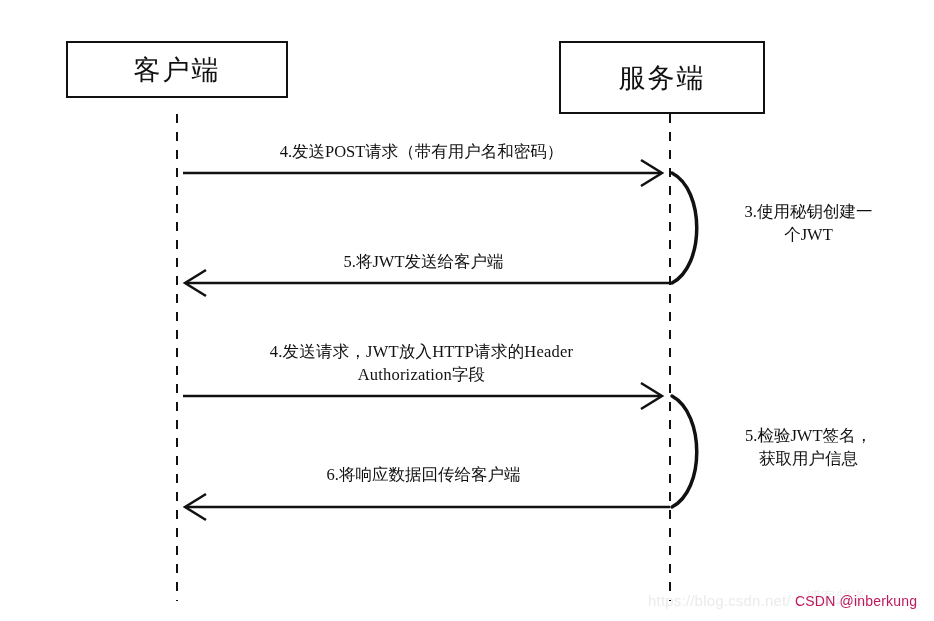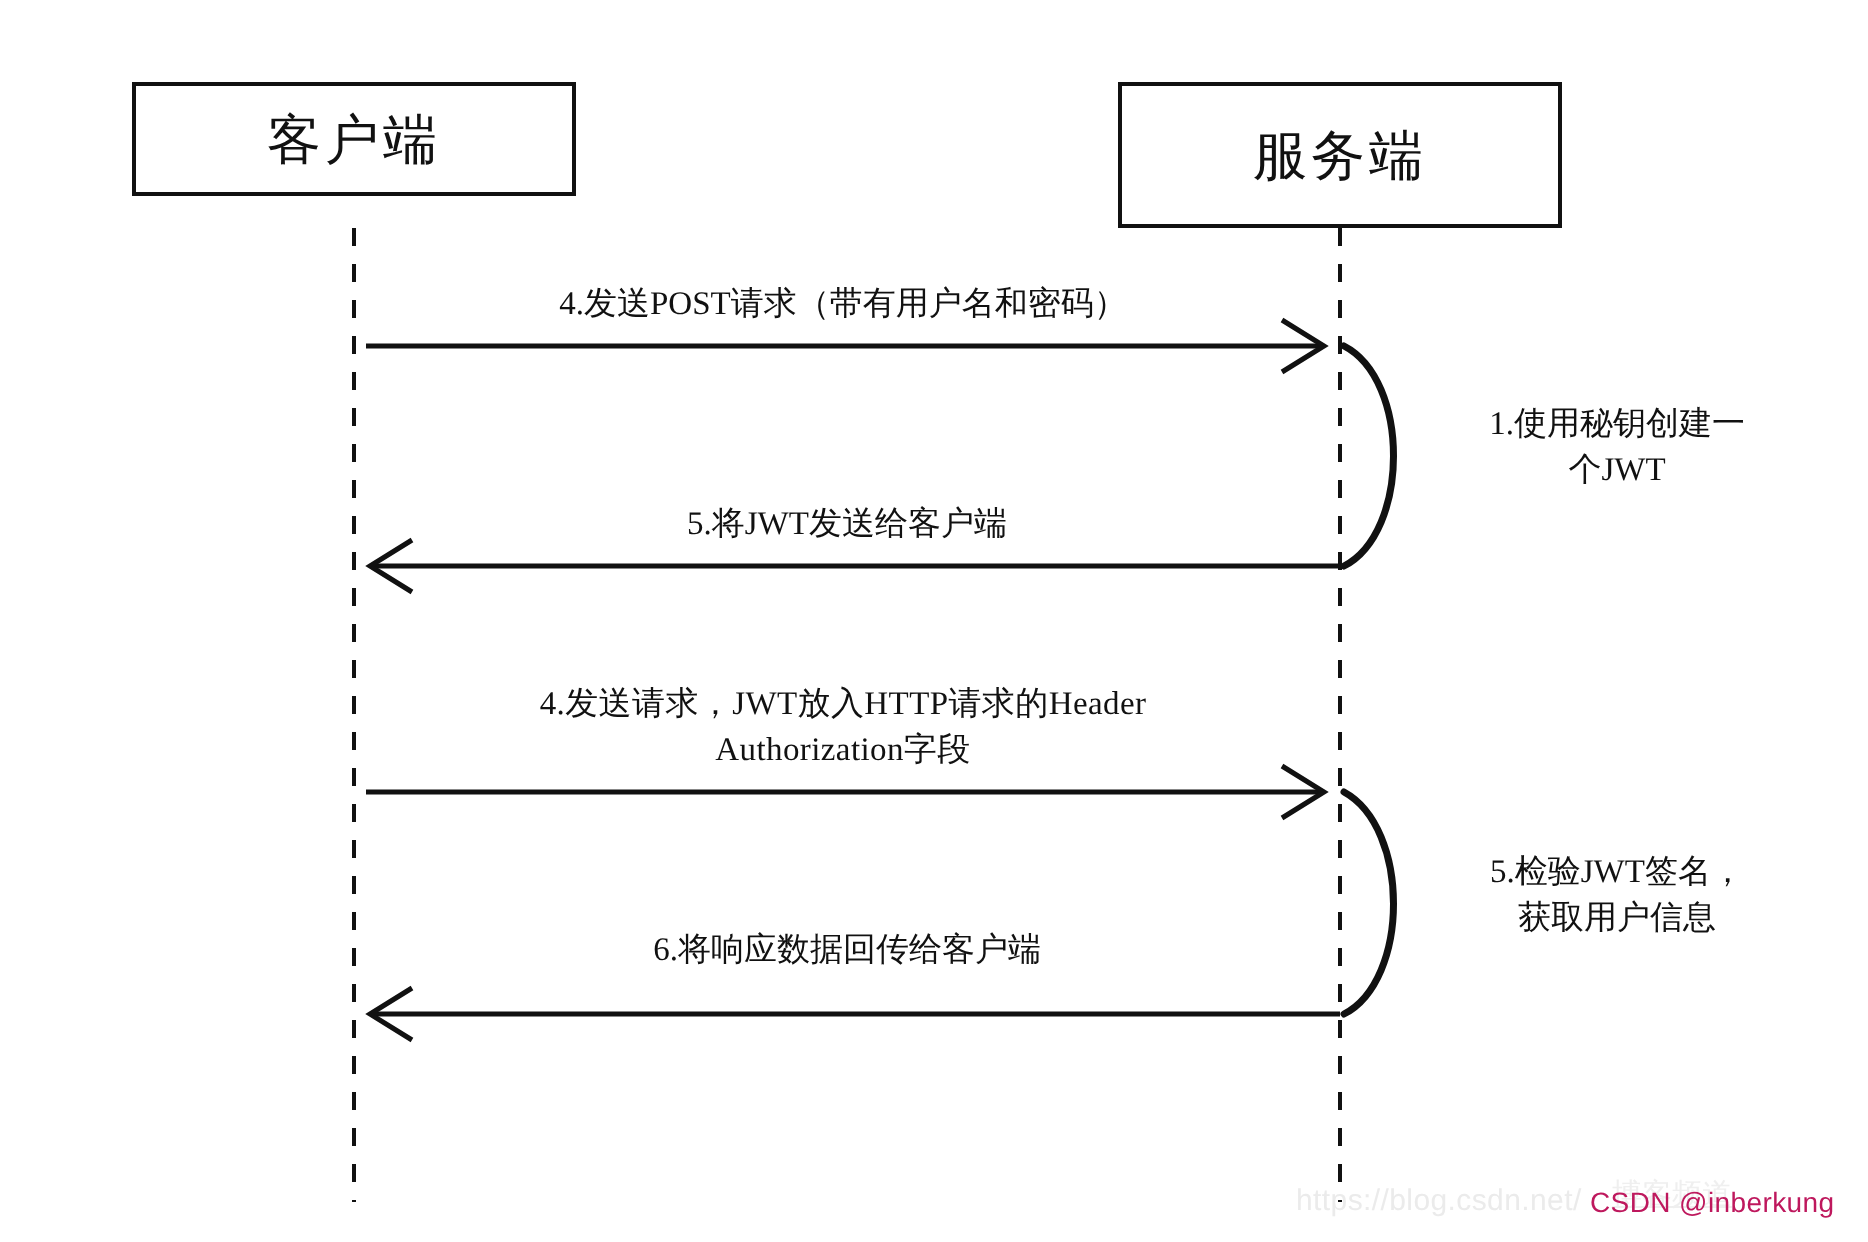--- a/index.html
+++ b/index.html
@@ -32,21 +32,21 @@
     justify-content: center;
   }
   .actor-label {
     font-size: 27px;
     letter-spacing: 2px;
     color: #111111;
     font-family: "Liberation Serif", "DejaVu Serif", serif;
     white-space: nowrap;
   }
   #actor-client-box { left: 66px;  top: 41px; width: 222px; height: 57px; }
-  #actor-server-box { left: 559px; top: 41px; width: 222px; height: 73px; }
+  #actor-server-box { left: 559px; top: 41px; width: 206px; height: 73px; }
 
   .msg-label {
     position: absolute;
     font-size: 16.5px;
     line-height: 23px;
     color: #111111;
     text-align: center;
     white-space: pre-line;
     font-family: "Liberation Serif", "DejaVu Serif", serif;
   }
@@ -132,21 +132,21 @@
 <div class="actor-box" id="actor-client-box">
   <span class="actor-label">客户端</span>
 </div>
 
 <div class="actor-box" id="actor-server-box">
   <span class="actor-label">服务端</span>
 </div>
 
 <div class="msg-label" id="msg-label-1" style="left:183px; top:140px; width:477px;">4.发送POST请求（带有用户名和密码）</div>
 
-<div class="note-label" id="note-label-2" style="left:706px; top:200px; width:205px;">1.使用秘钥创建一
+<div class="note-label" id="note-label-2" style="left:706px; top:200px; width:205px;">3.使用秘钥创建一
 个JWT</div>
 
 <div class="msg-label" id="msg-label-3" style="left:187px; top:250px; width:473px;">5.将JWT发送给客户端</div>
 
 <div class="msg-label mono-mix" id="msg-label-4" style="left:183px; top:340px; width:477px;">4.发送请求，JWT放入HTTP请求的Header
 Authorization字段</div>
 
 <div class="note-label" id="note-label-5" style="left:706px; top:424px; width:205px;">5.检验JWT签名，
 获取用户信息</div>
 

